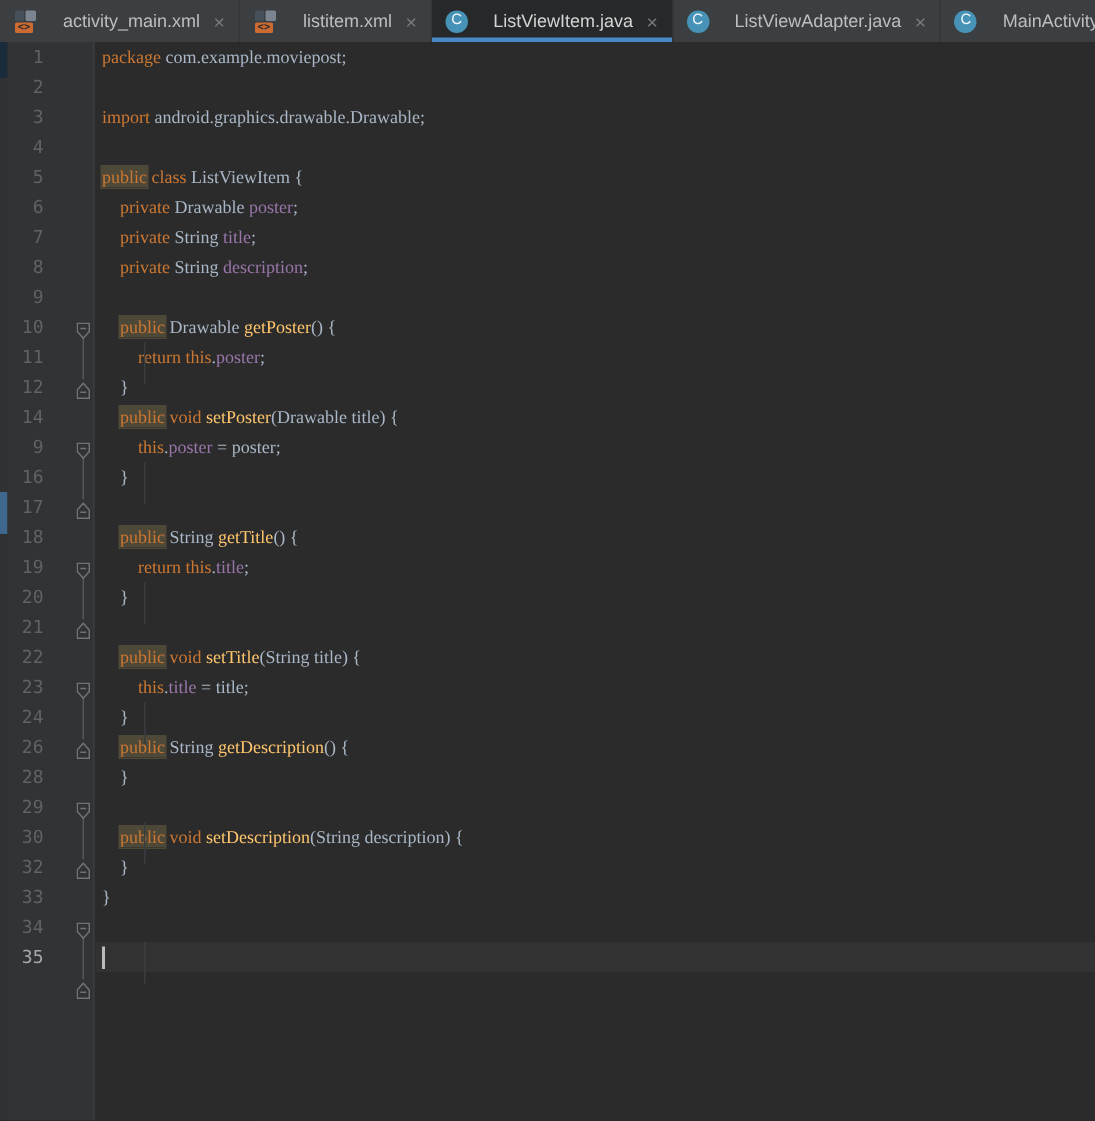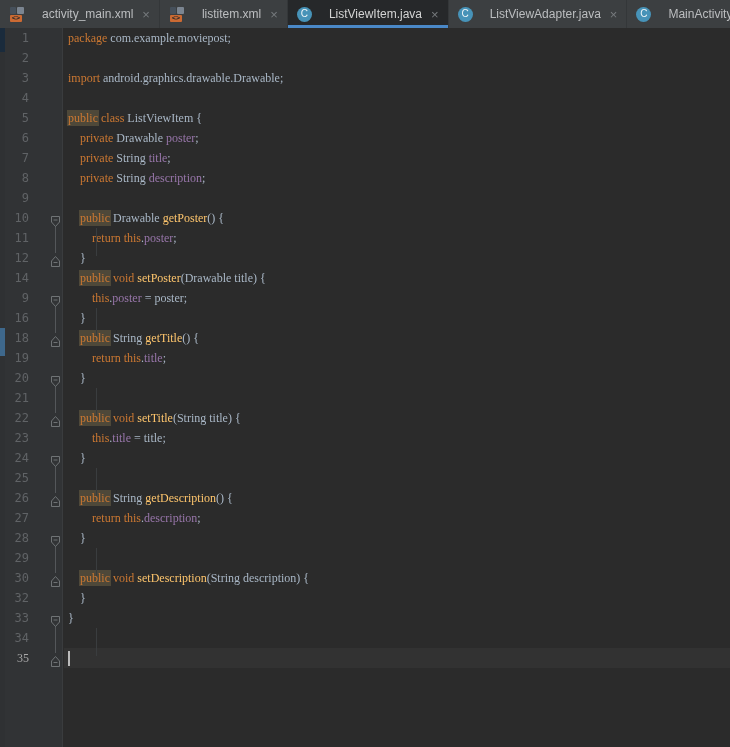--- a/index.html
+++ b/index.html
@@ -42,21 +42,21 @@
   .stripe{position:absolute;left:0;width:5px;}
   .stripe.top{top:0;height:24px;background:var(--stripe-top);}
   .stripe.bottom{top:300px;height:28px;background:var(--stripe-bottom);}
   .gutter-col{position:absolute;left:5px;top:0;width:58px;height:100%;background:var(--gutter-bg);
     border-right:1px solid var(--gutter-border);}
   .rows{position:absolute;left:0;top:0;width:730px;}
   .row{display:flex;height:20px;}
   .gutter{width:64px;flex:0 0 64px;display:flex;}
   .ln{display:block;width:24px;margin-left:5px;text-align:right;
     font-family:"DejaVu Sans Mono",monospace;font-size:12px;line-height:20px;color:var(--line-number);}
-  .ln.caret-ln{color:var(--caret-line-number);font-family:Liberation Serif, serif;}
+  .ln.caret-ln{color:var(--caret-line-number);}
   .code{flex:1;position:relative;padding-left:4px;white-space:pre;
     font-family:Liberation Serif, serif;font-size:12px;line-height:20px;color:var(--default-text);}
   .code.caret-row{background:var(--caret-row-bg);}
   .tok-k{color:var(--keyword);}
   .tok-d{color:var(--default-text);}
   .tok-f{color:var(--field);}
   .tok-m{color:var(--method);}
   .tok-hl{background:var(--word-highlight-bg);box-shadow:0 0 0 1px var(--word-highlight-bg);}
   .caret{position:absolute;left:4px;top:3px;width:2px;height:15px;background:#BBBBBB;}
 
@@ -198,20 +198,26 @@
           <div class="code"><span class="tok-d">        </span><span class="tok-k">this</span><span class="tok-d">.</span><span class="tok-f">poster</span><span class="tok-d"> = poster;</span></div>
         </div>
         <div class="row">
           <div class="gutter">
             <span class="ln">16</span>
           </div>
           <div class="code"><span class="tok-d">    }</span></div>
         </div>
         <div class="row">
           <div class="gutter">
+            <span class="ln">17</span>
+          </div>
+          <div class="code"></div>
+        </div>
+        <div class="row">
+          <div class="gutter">
             <span class="ln">18</span>
           </div>
           <div class="code"><span class="tok-d">    </span><span class="tok-k tok-hl">public</span><span class="tok-d"> String </span><span class="tok-m">getTitle</span><span class="tok-d">() {</span></div>
         </div>
         <div class="row">
           <div class="gutter">
             <span class="ln">19</span>
           </div>
           <div class="code"><span class="tok-d">        </span><span class="tok-k">return</span><span class="tok-d"> </span><span class="tok-k">this</span><span class="tok-d">.</span><span class="tok-f">title</span><span class="tok-d">;</span></div>
         </div>
@@ -240,35 +246,23 @@
           <div class="code"><span class="tok-d">        </span><span class="tok-k">this</span><span class="tok-d">.</span><span class="tok-f">title</span><span class="tok-d"> = title;</span></div>
         </div>
         <div class="row">
           <div class="gutter">
             <span class="ln">24</span>
           </div>
           <div class="code"><span class="tok-d">    }</span></div>
         </div>
         <div class="row">
           <div class="gutter">
-            <span class="ln">25</span>
-          </div>
-          <div class="code"></div>
-        </div>
-        <div class="row">
-          <div class="gutter">
             <span class="ln">26</span>
           </div>
           <div class="code"><span class="tok-d">    </span><span class="tok-k tok-hl">public</span><span class="tok-d"> String </span><span class="tok-m">getDescription</span><span class="tok-d">() {</span></div>
-        </div>
-        <div class="row">
-          <div class="gutter">
-            <span class="ln">27</span>
-          </div>
-          <div class="code"><span class="tok-d">        </span><span class="tok-k">return</span><span class="tok-d"> </span><span class="tok-k">this</span><span class="tok-d">.</span><span class="tok-f">description</span><span class="tok-d">;</span></div>
         </div>
         <div class="row">
           <div class="gutter">
             <span class="ln">28</span>
           </div>
           <div class="code"><span class="tok-d">    }</span></div>
         </div>
         <div class="row">
           <div class="gutter">
             <span class="ln">29</span>

